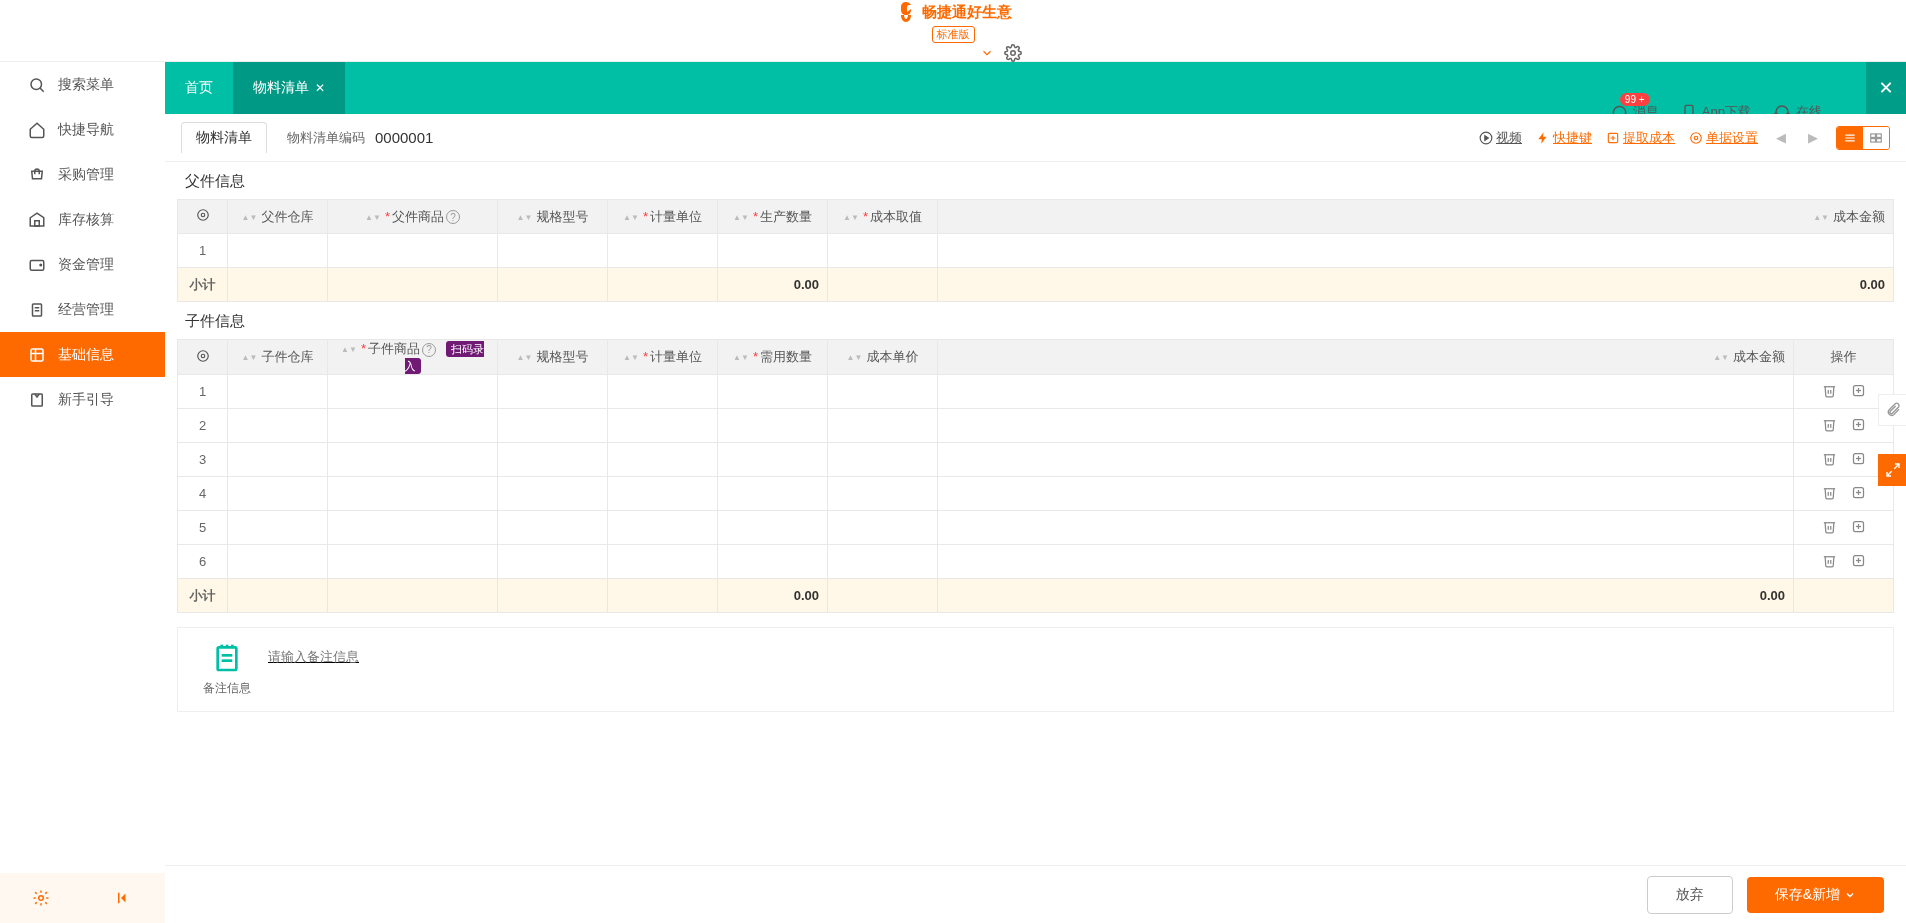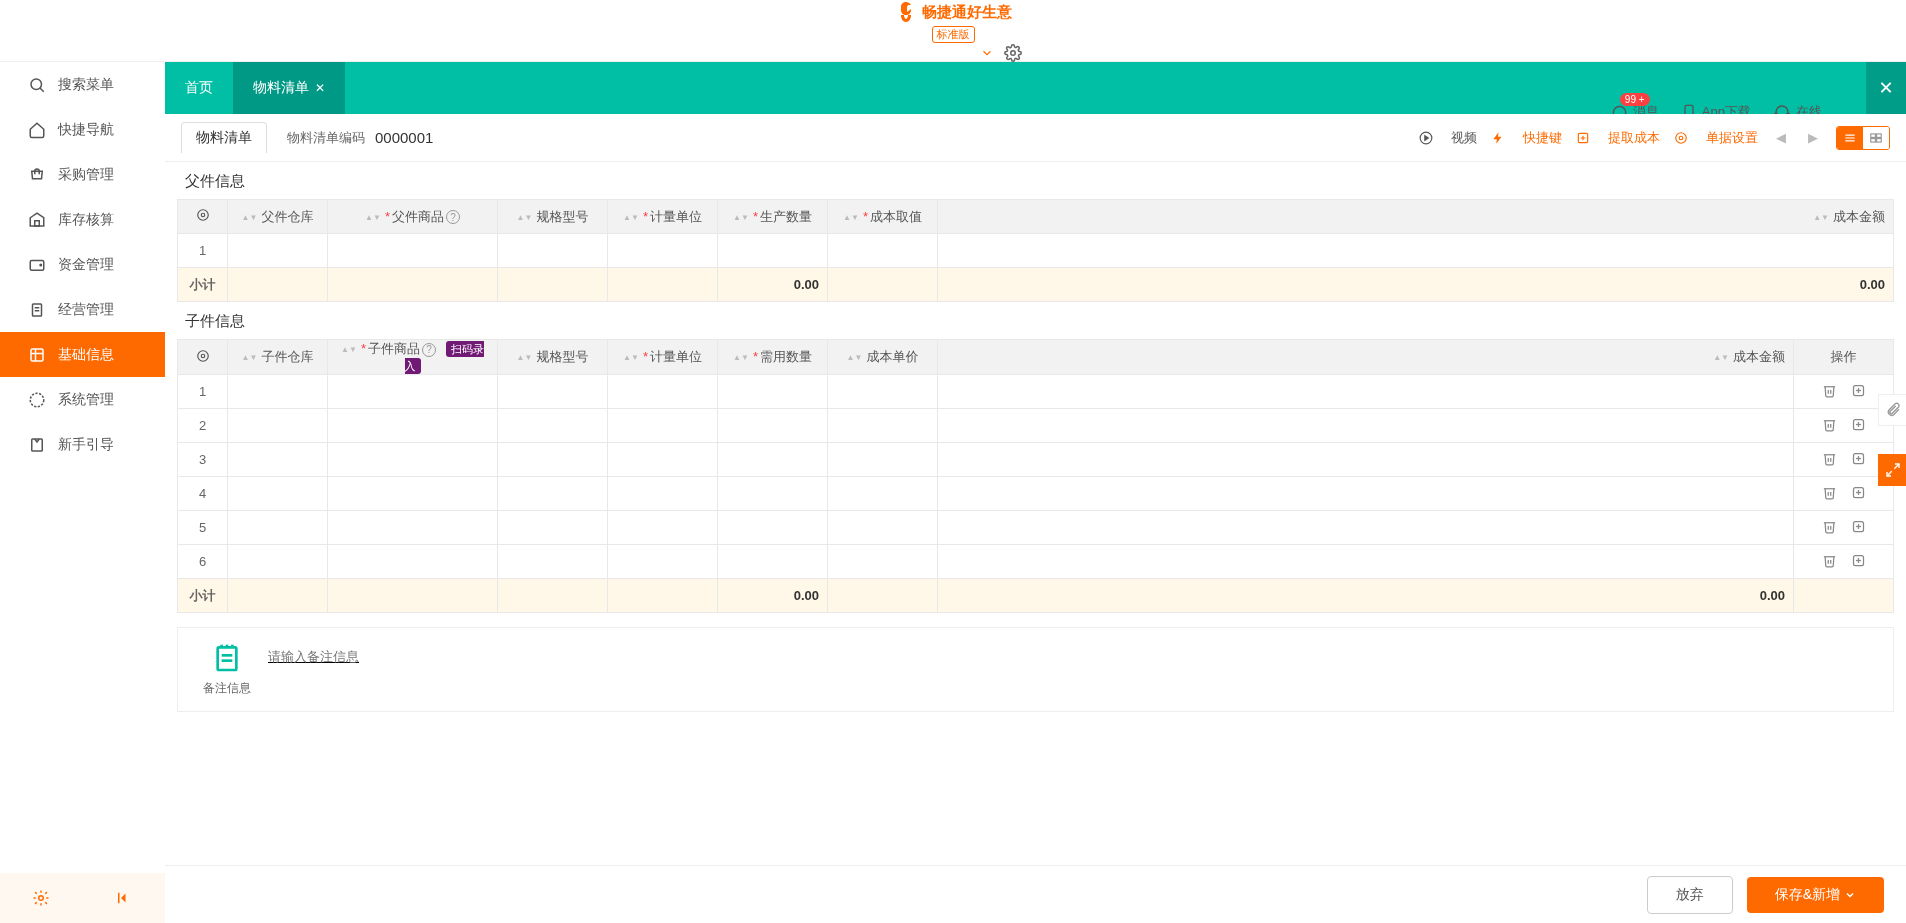--- a/index.html
+++ b/index.html
@@ -32,21 +32,21 @@
 .tab { padding: 0 20px; display: flex; align-items: center; gap: 6px; cursor: pointer; font-size: 14px; }
 .tab.active { background: #009985; }
 .tab .close-x { font-size: 12px; }
 .tabs-close { margin-left: auto; width: 40px; display: flex; align-items: center; justify-content: center; cursor: pointer; font-size: 18px; background: #009e88; }
 .content { flex: 1; background: #fff; margin: 0; display: flex; flex-direction: column; min-height: 0; position: relative; }
 .subheader { height: 48px; display: flex; align-items: center; padding: 0 16px; border-bottom: 1px solid #eee; }
 .subtab { padding: 6px 14px; border: 1px solid #ddd; border-radius: 4px 4px 0 0; border-bottom: none; background: #fff; font-size: 14px; }
 .code-lbl { margin-left: 20px; color: #666; font-size: 13px; }
 .code-val { margin-left: 10px; color: #333; font-size: 15px; }
 .subheader-right { margin-left: auto; display: flex; align-items: center; gap: 14px; color: #555; font-size: 13px; }
-.shr-item { display: flex; align-items: center; gap: 18px; cursor: pointer; }
+.shr-item { display: flex; align-items: center; gap: 3px; cursor: pointer; text-decoration: underline; }
 .shr-item.orange { color: #ff6a00; }
 .arrow-btn { color: #bbb; cursor: pointer; padding: 0 4px; }
 .view-toggle { display: flex; border: 1px solid #ff6a00; border-radius: 3px; overflow: hidden; }
 .vt { width: 26px; height: 22px; display: flex; align-items: center; justify-content: center; cursor: pointer; }
 .vt.active { background: #ff6a00; color: #fff; }
 .vt.inactive { background: #fff; color: #999; }
 .section-title { padding: 10px 20px 8px; font-size: 15px; color: #333; }
 .tbl { border-collapse: collapse; width: calc(100% - 24px); margin: 0 12px; table-layout: fixed; }
 .tbl th, .tbl td { border: 1px solid #e8e8e8; height: 34px; padding: 0 8px; font-size: 13px; }
 .tbl th { background: #f2f2f2; font-weight: normal; color: #555; position: relative; }
@@ -171,26 +171,20 @@
           </svg>
           <span>经营管理</span>
         </div>
       <div class="sb-item active">
           <svg viewBox="0 0 24 24" fill="none" stroke="currentColor" stroke-width="2">
             <rect x="4" y="4" width="16" height="16" rx="2"></rect>
             <line x1="4" y1="10" x2="20" y2="10"></line>
             <line x1="10" y1="4" x2="10" y2="20"></line>
           </svg>
           <span>基础信息</span>
-        </div>
-      <div class="sb-item">
-          <svg viewBox="0 0 24 24" fill="none" stroke="currentColor" stroke-width="2" stroke-dasharray="3 2">
-            <circle cx="12" cy="12" r="9"></circle>
-          </svg>
-          <span>系统管理</span>
         </div>
       <div class="sb-item">
           <svg viewBox="0 0 24 24" fill="none" stroke="currentColor" stroke-width="2">
             <rect x="5" y="4" width="14" height="16" rx="1"></rect>
             <polyline points="9 4 12 8 15 4"></polyline>
           </svg>
           <span>新手引导</span>
         </div>
       <div class="sb-footer">
         <svg viewBox="0 0 24 24" fill="none" stroke="currentColor" stroke-width="2">

